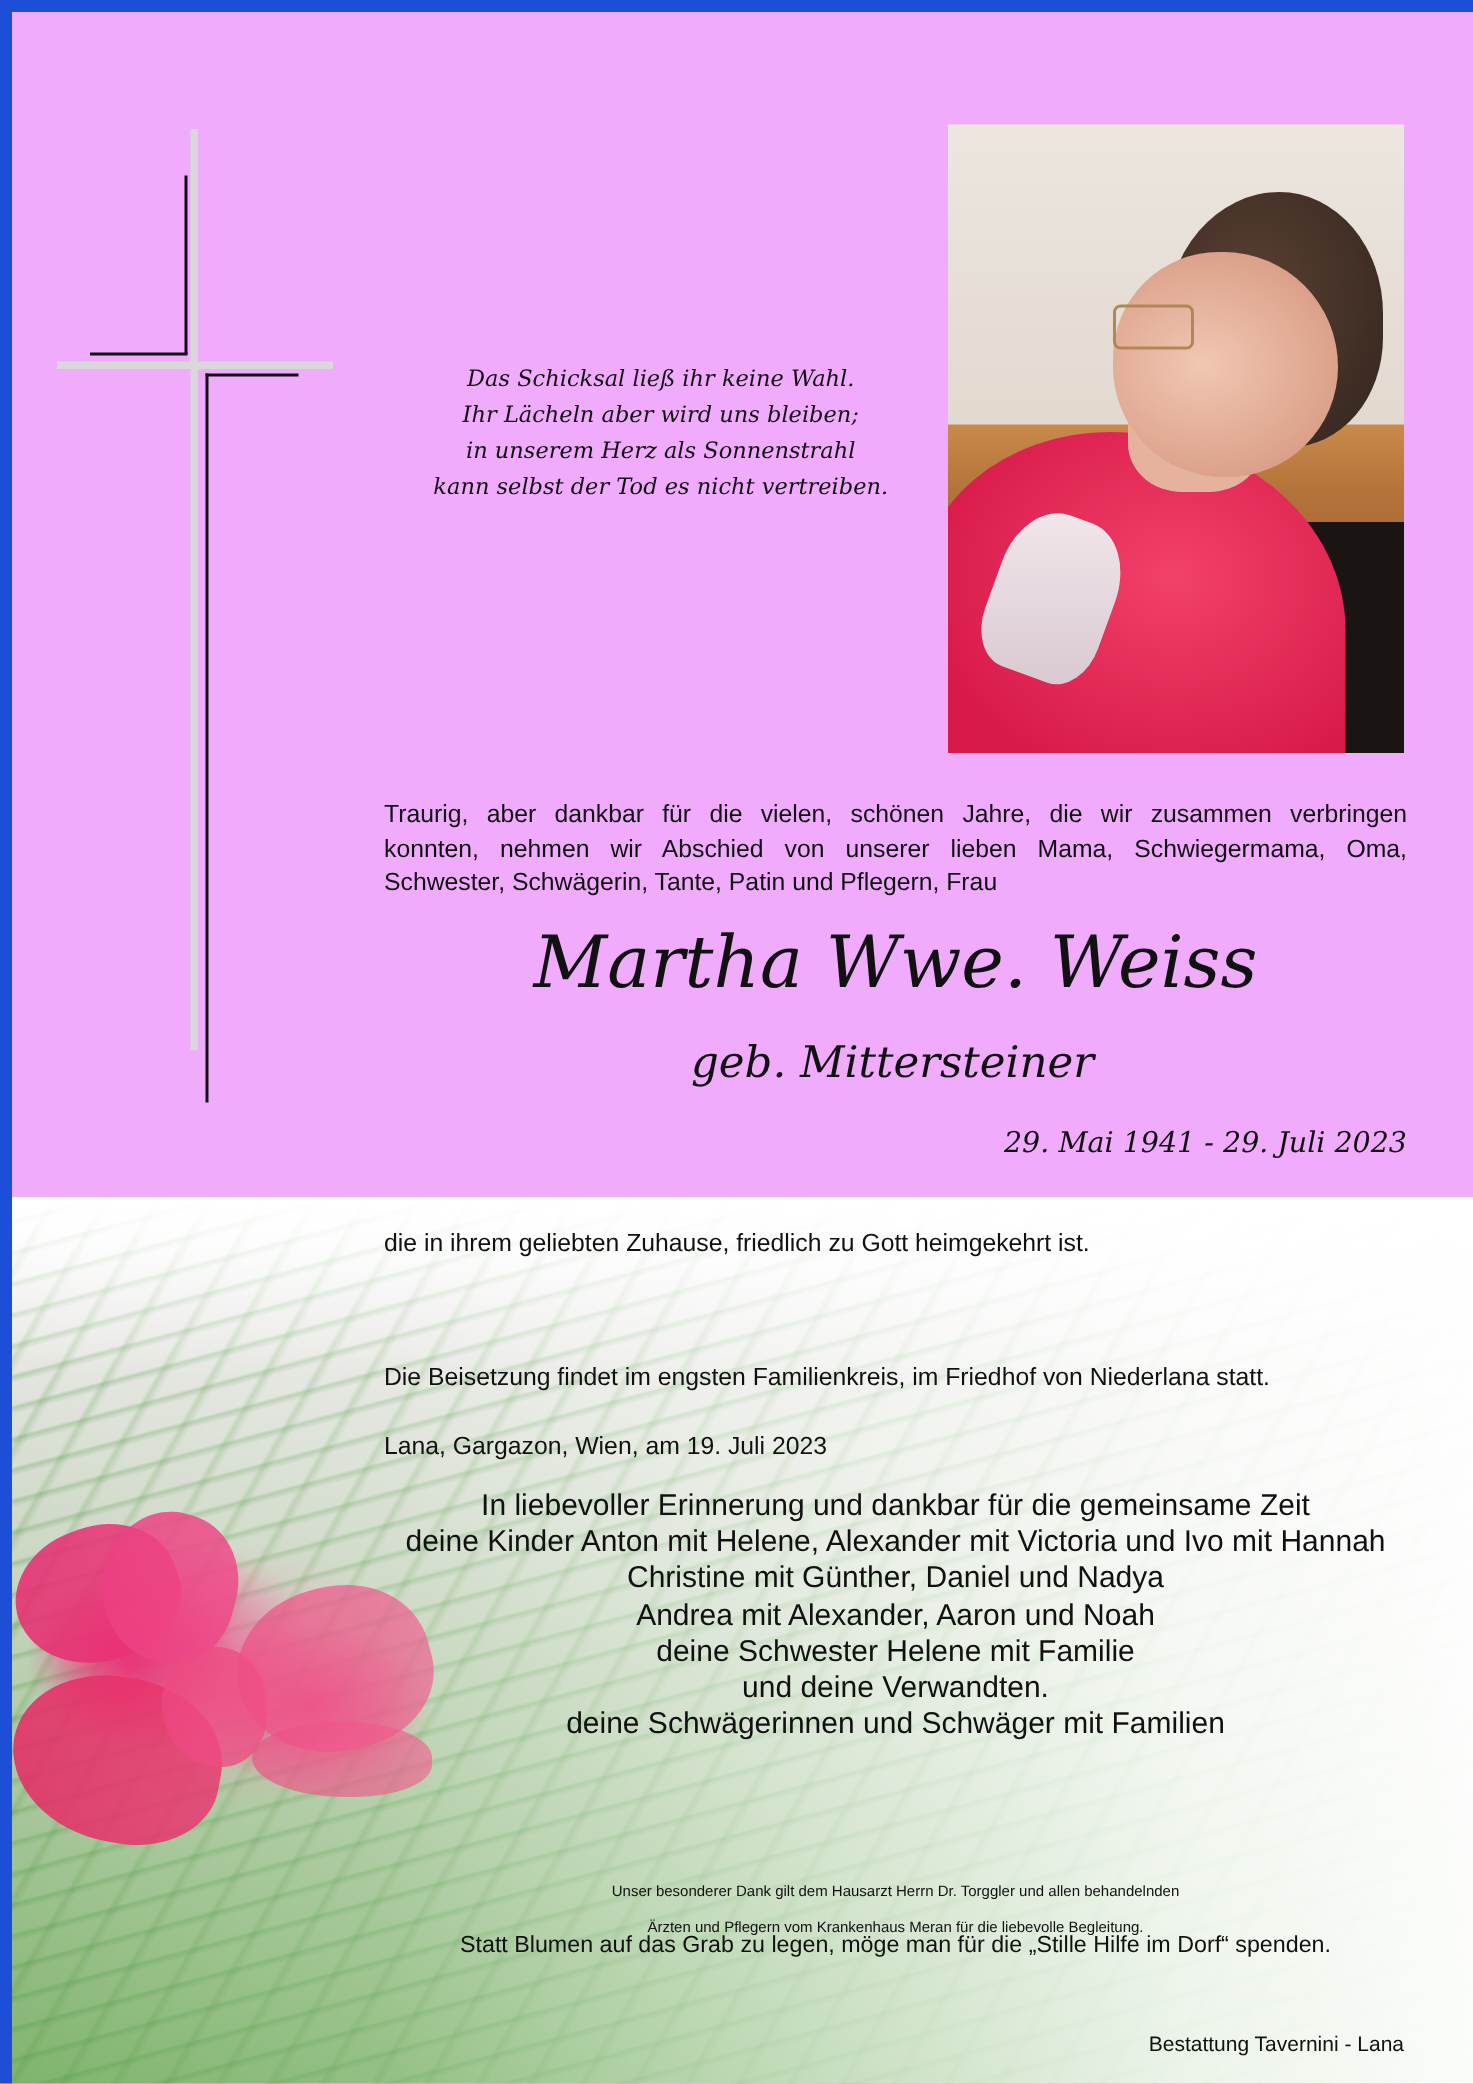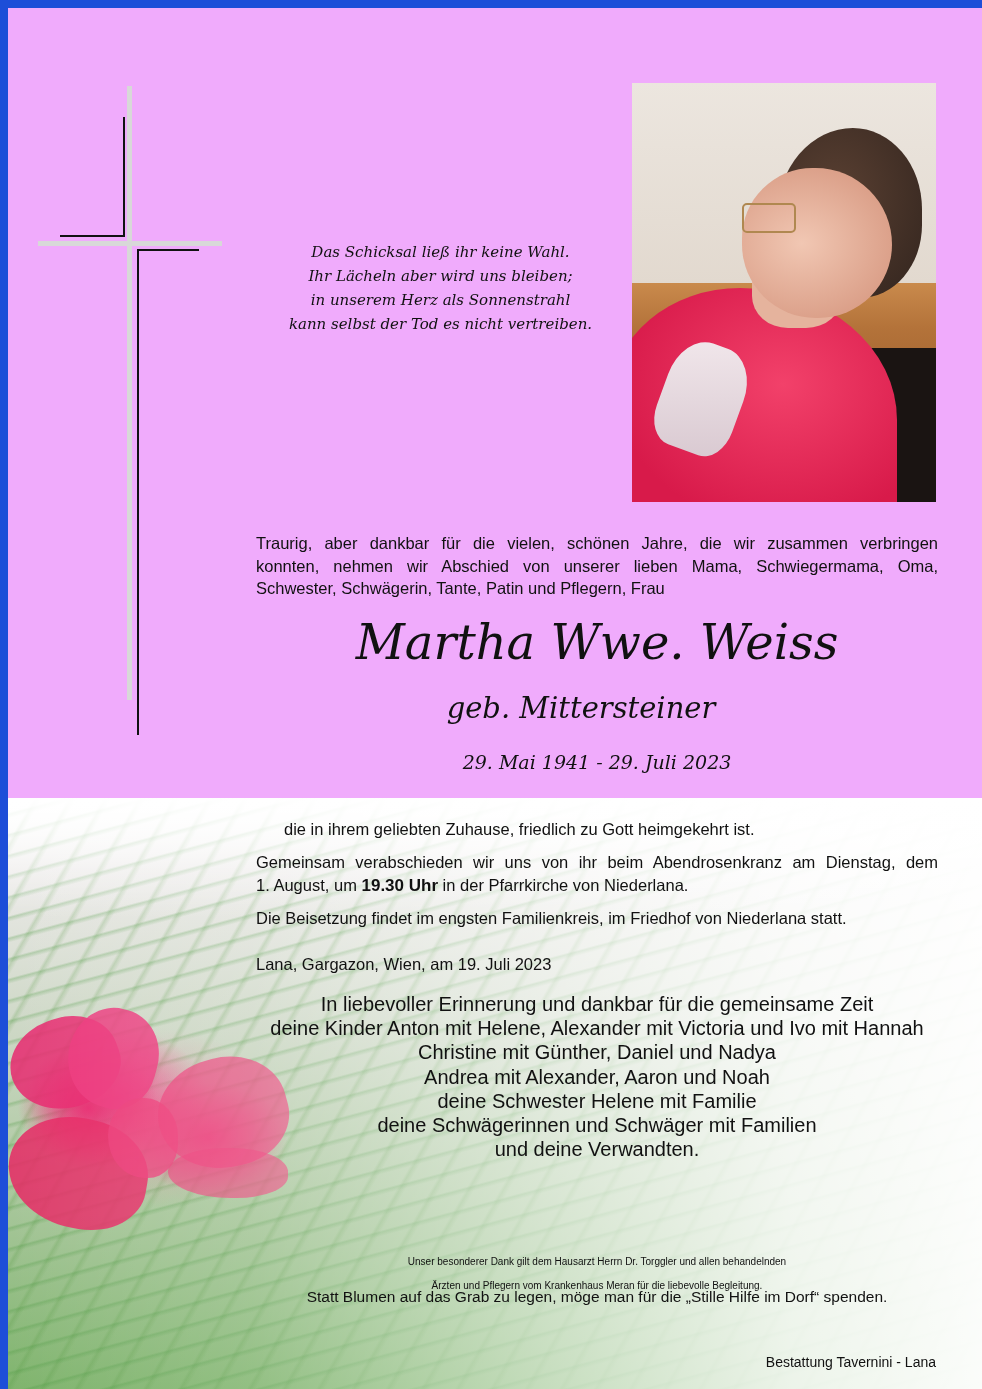--- a/index.html
+++ b/index.html
@@ -59,25 +59,25 @@
   .intro {
     position: absolute; left: 248px; top: 524px; width: 682px;
     font-size: 16.5px; line-height: 22.5px; text-align: justify;
   }
   .intro .last { text-align: left; }
   .name {
     position: absolute; left: 248px; top: 602px; width: 682px; text-align: center;
     font-family: "DejaVu Serif", serif; font-style: italic; font-size: 48px; line-height: 64px; color: #111;
   }
   .maiden {
-    position: absolute; left: 232px; top: 680px; width: 682px; text-align: center;
+    position: absolute; left: 246px; top: 680px; width: 682px; text-align: center;
     font-family: "DejaVu Serif", serif; font-style: italic; font-size: 29px; line-height: 40px; color: #111;
   }
   .dates {
-    position: absolute; left: 248px; top: 740px; width: 682px; text-align: center;
+    position: absolute; left: 248px; top: 740px; width: 682px; text-align: right;
     font-family: "DejaVu Serif", serif; font-style: italic; font-size: 19px; line-height: 28px; color: #111;
   }
   .para { position: absolute; left: 248px; width: 682px; font-size: 16.5px; line-height: 22.5px; }
   .para b { font-weight: bold; font-size: 17px; }
   .center-block {
     position: absolute; left: 248px; top: 984px; width: 682px; text-align: center;
     font-size: 20px; line-height: 24.2px;
   }
   .thanks {
     position: absolute; left: 248px; top: 1242px; width: 682px; text-align: center;
@@ -137,38 +137,32 @@
   <div class="intro sans">
     <div style="text-align:justify;text-align-last:justify;">Traurig, aber dankbar für die vielen, schönen Jahre, die wir zusammen verbringen</div>
     <div style="text-align:justify;text-align-last:justify;">konnten, nehmen wir Abschied von unserer lieben Mama, Schwiegermama, Oma,</div>
     <div class="last">Schwester, Schwägerin, Tante, Patin und Pflegern, Frau</div>
   </div>
 
   <div class="name">Martha Wwe. Weiss</div>
   <div class="maiden">geb. Mittersteiner</div>
   <div class="dates">29. Mai 1941 - 29. Juli 2023</div>
 
-  <div class="para sans" style="top:810px;margin-left:28px;">die in ihrem geliebten Zuhause, friedlich zu Gott heimgekehrt ist.</div>
-  <div class="para sans" style="top:843px;">
-    <div style="text-align:justify;text-align-last:justify;">Gemeinsam verabschieden wir uns von ihr beim Abendrosenkranz am Dienstag, dem</div>
-    <div>
-      <span>1. August, um </span><b>19.30 Uhr</b><span> in der Pfarrkirche von Niederlana.</span>
-    </div>
-  </div>
+  <div class="para sans" style="top:810px;">die in ihrem geliebten Zuhause, friedlich zu Gott heimgekehrt ist.</div>
   <div class="para sans" style="top:899px;">Die Beisetzung findet im engsten Familienkreis, im Friedhof von Niederlana statt.</div>
   <div class="para sans" style="top:945px;">Lana, Gargazon, Wien, am 19. Juli 2023</div>
 
   <div class="center-block sans">
     <div>In liebevoller Erinnerung und dankbar für die gemeinsame Zeit</div>
     <div>deine Kinder Anton mit Helene, Alexander mit Victoria und Ivo mit Hannah</div>
     <div>Christine mit Günther, Daniel und Nadya</div>
     <div>Andrea mit Alexander, Aaron und Noah</div>
     <div>deine Schwester Helene mit Familie</div>
+    <div>und deine Verwandten.</div>
     <div>deine Schwägerinnen und Schwäger mit Familien</div>
-    <div>und deine Verwandten.</div>
   </div>
 
   <div class="thanks sans">
     <div>Unser besonderer Dank gilt dem Hausarzt Herrn Dr. Torggler und allen behandelnden</div>
     <div>Ärzten und Pflegern vom Krankenhaus Meran für die liebevolle Begleitung.</div>
   </div>
 
   <div class="donation sans">Statt Blumen auf das Grab zu legen, möge man für die „Stille Hilfe im Dorf“ spenden.</div>
 
   <div class="undertaker sans">Bestattung Tavernini - Lana</div>

